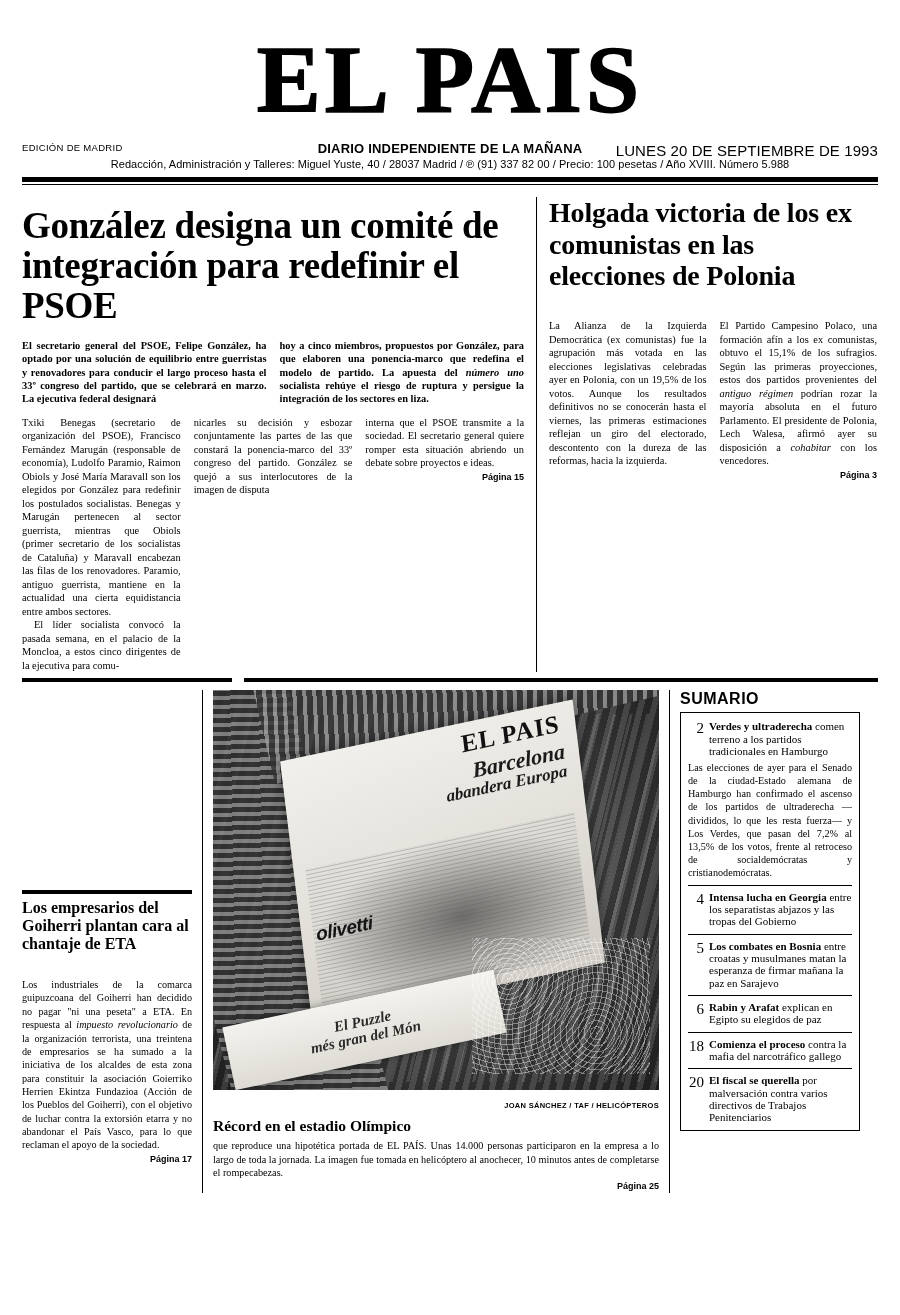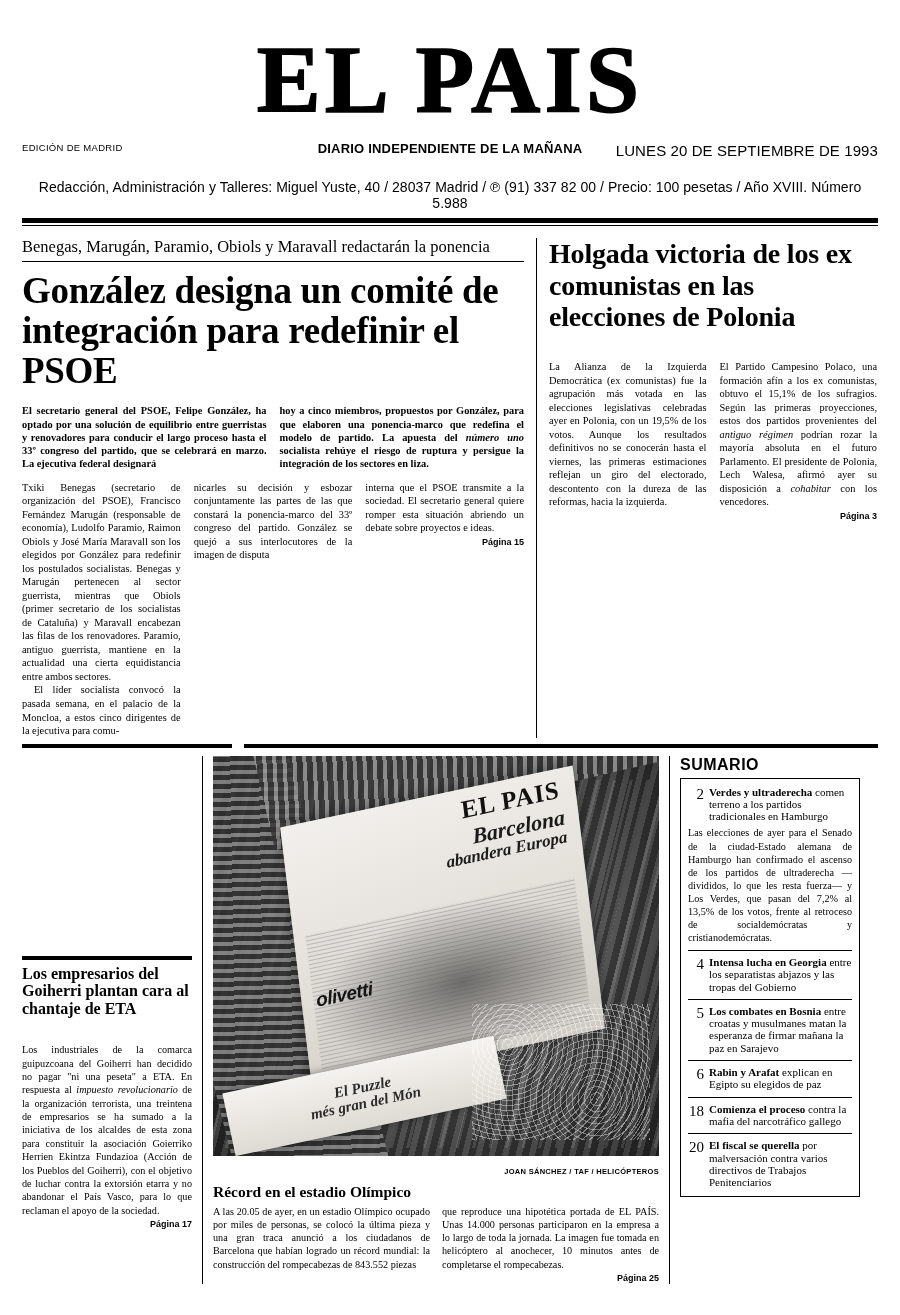--- a/index.html
+++ b/index.html
@@ -28,21 +28,21 @@
   .tagline{
     font-family:"Liberation Sans",sans-serif;font-weight:bold;
     font-size:13px;letter-spacing:0.2px;text-align:center;
   }
   .dateline{
     position:absolute;right:0;top:1px;font-family:"Liberation Sans",sans-serif;
     font-size:15px;letter-spacing:0.1px;
   }
   .imprint{
     text-align:center;font-family:"Liberation Sans",sans-serif;
-    font-size:14px;margin-top:22px;letter-spacing:0.05px;
+    font-size:11px;margin-top:1px;letter-spacing:0.05px;
   }
   .rule-thick{height:5px;background:#000;margin-top:7px;}
   .rule-thin{height:1px;background:#000;margin-top:2px;}
 
   
   .top{display:flex;margin-top:12px;}
   .top-left{width:514px;padding-right:12px;box-sizing:border-box;}
   .vdiv{width:1px;background:#000;align-self:stretch;}
   .top-right{width:340px;padding-left:12px;box-sizing:border-box;}
 
@@ -193,21 +193,20 @@
       <div class="dateline">LUNES 20 DE SEPTIEMBRE DE 1993</div>
     </div>
     <div class="imprint">Redacción, Administración y Talleres: Miguel Yuste, 40 / 28037 Madrid / ℗ (91) 337 82 00 / Precio: 100 pesetas / Año XVIII. Número 5.988</div>
     <div class="rule-thick"></div>
     <div class="rule-thin"></div>
   </div>
 
   <div class="top">
 
     <div class="top-left">
-      <div class="kicker">Benegas, Marugán, Paramio, Obiols y Maravall redactarán la ponencia</div>
       <h1 class="headline-main">González designa un comité de integración para redefinir el PSOE</h1>
 
       <div class="lead">
         <div class="col">El secretario general del PSOE, Felipe González, ha optado por una solución de equilibrio entre guerristas y renovadores para conducir el largo proceso hasta el 33º congreso del partido, que se celebrará en marzo. La ejecutiva federal designará</div>
         <div class="col"><span>hoy a cinco miembros, propuestos por González, para que elaboren una ponencia-marco que redefina el modelo de partido. La apuesta del </span><em>número uno</em><span> socialista rehúye el riesgo de ruptura y persigue la integración de los sectores en liza.</span></div>
       </div>
 
       <div class="body2">
         <div class="col">
           <span>Txiki Benegas (secretario de organización del PSOE), Francisco Fernández Marugán (responsable de economía), Ludolfo Paramio, Raimon Obiols y José María Maravall son los elegidos por González para redefinir los postulados socialistas. Benegas y Marugán pertenecen al sector guerrista, mientras que Obiols (primer secretario de los socialistas de Cataluña) y Maravall encabezan las filas de los renovadores. Paramio, antiguo guerrista, mantiene en la actualidad una cierta equidistancia entre ambos sectores.</span>
@@ -273,21 +272,20 @@
           <div class="banner">
             <span><span>El Puzzle</span><br><span>més gran del Món</span></span>
           </div>
           <div class="crowd"></div>
         </div>
         <div class="photo-credit">JOAN SÁNCHEZ / TAF / HELICÓPTEROS</div>
       </div>
 
       <h3 class="cap-head">Récord en el estadio Olímpico</h3>
       <div class="cap-cols">
-        <div class="col">A las 20.05 de ayer, en un estadio Olímpico ocupado por miles de personas, se colocó la última pieza y una gran traca anunció a los ciudadanos de Barcelona que habían logrado un récord mundial: la construcción del rompecabezas de 843.552 piezas</div>
         <div class="col">
           <span>que reproduce una hipotética portada de EL PAÍS. Unas 14.000 personas participaron en la empresa a lo largo de toda la jornada. La imagen fue tomada en helicóptero al anochecer, 10 minutos antes de completarse el rompecabezas.</span>
           <span class="pagref">Página 25</span>
         </div>
       </div>
     </div>
 
     <div class="vdiv"></div>
 
     <div class="mid-right">

